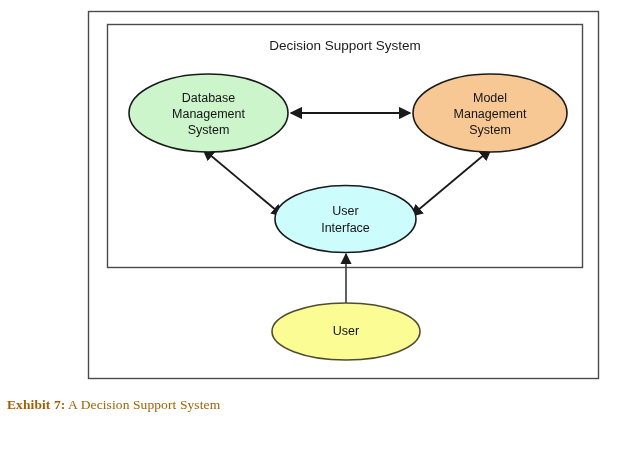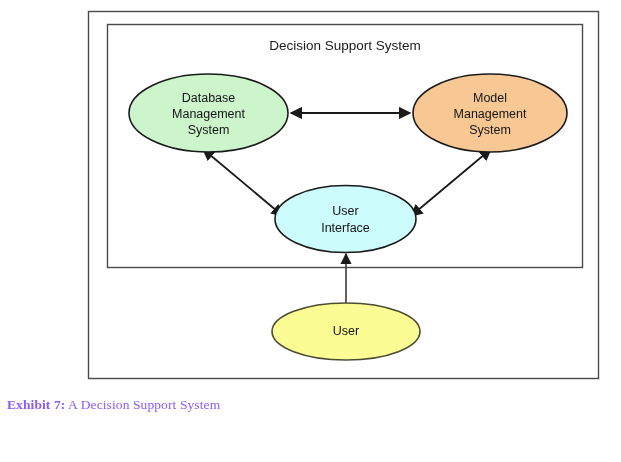--- a/index.html
+++ b/index.html
@@ -36,21 +36,21 @@
     fill: #1a1a1a;
     text-anchor: middle;
   }
   .caption-block {
     position: absolute;
     left: 7px;
     top: 396px;
     width: 600px;
     font-family: "Liberation Serif", serif;
     font-size: 13.5px;
-    color: #8b5cf6;
+    color: #a16207;
     line-height: 18px;
     letter-spacing: 0.1px;
   }
   .caption-line {
     white-space: nowrap;
   }
   .caption-strong {
     font-weight: bold;
   }
 </style>

